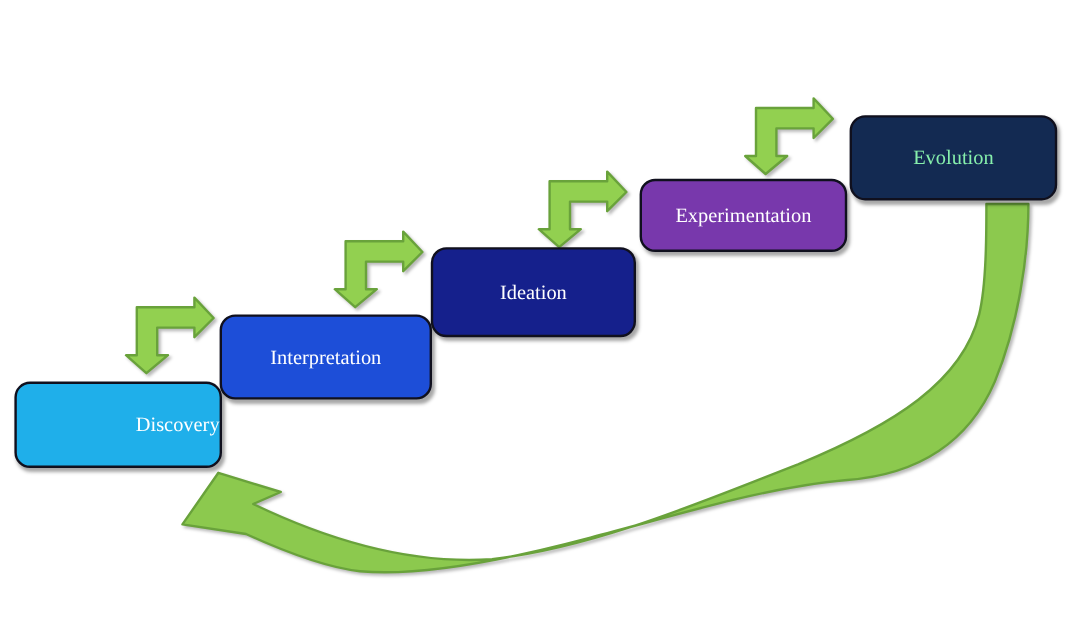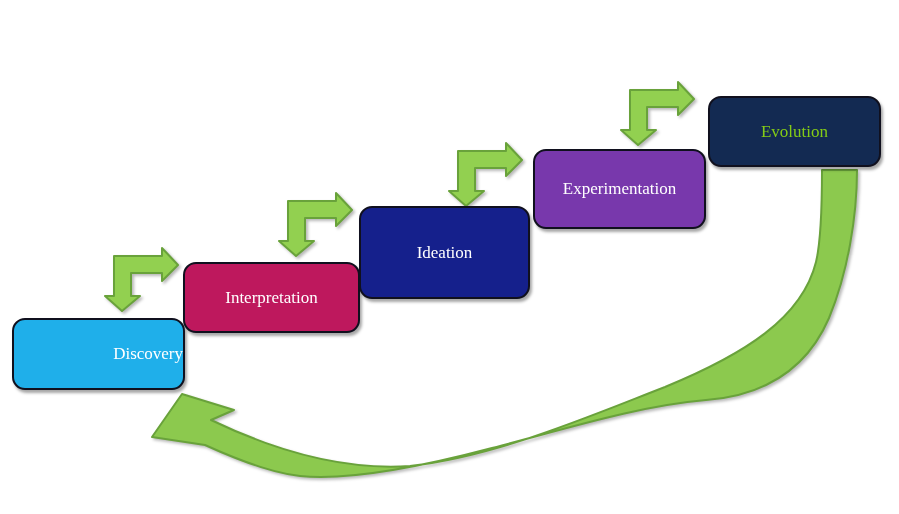--- a/index.html
+++ b/index.html
@@ -37,22 +37,22 @@
     display: flex;
     align-items: center;
     justify-content: center;
     color: #ffffff;
     font-size: 17px;
     box-shadow: 2px 3px 3px rgba(0,0,0,0.35);
   }
   .step span { display: block; text-align: center; }
   .step-0 { left: 12px;  top: 318px; width: 173px; height: 72px; justify-content: flex-end; }
   .step-1 { left: 183px; top: 262px; width: 177px; height: 71px; }
-  .step-2 { left: 359px; top: 206px; width: 171px; height: 93px; }
-  .step-3 { left: 533px; top: 149px; width: 173px; height: 80px; }
+  .step-2 { left: 359px; top: 206px; width: 171px; height: 75px; }
+  .step-3 { left: 533px; top: 149px; width: 173px; height: 61px; }
   .step-4 { left: 708px; top: 96px;  width: 173px; height: 71px; }
 </style>
 </head>
 <body style="background: rgb(255, 255, 255);">
 
 <div class="stage">
 
   <svg class="arrows-layer" viewBox="0 0 899 514" aria-hidden="true">
     <defs>
       <path id="elbow-arrow-shape" d="M 114,256 L 162,256 L 162,248 L 178,265 L 162,281 L 162,273
@@ -74,26 +74,26 @@
 
     <use href="#elbow-arrow-shape" class="step-arrow" style="fill: rgb(146, 208, 80); stroke: rgb(105, 162, 59);"></use>
     <use href="#elbow-arrow-shape" class="step-arrow" transform="translate(174,-55)" style="fill: rgb(146, 208, 80); stroke: rgb(105, 162, 59);"></use>
     <use href="#elbow-arrow-shape" class="step-arrow" transform="translate(344,-105)" style="fill: rgb(146, 208, 80); stroke: rgb(105, 162, 59);"></use>
     <use href="#elbow-arrow-shape" class="step-arrow" transform="translate(516,-166)" style="fill: rgb(146, 208, 80); stroke: rgb(105, 162, 59);"></use>
   </svg>
 
   <div class="step step-0" style="background: rgb(31, 175, 234); color: rgb(255, 255, 255); border-color: rgb(16, 16, 30);">
     <span>Discovery</span>
   </div>
-  <div class="step step-1" style="background: #be185d; color: rgb(255, 255, 255); border-color: rgb(16, 16, 30);">
+  <div class="step step-1" style="background: #1d4ed8; color: rgb(255, 255, 255); border-color: rgb(16, 16, 30);">
     <span>Interpretation</span>
   </div>
   <div class="step step-2" style="background: rgb(21, 32, 140); color: rgb(255, 255, 255); border-color: rgb(16, 16, 30);">
     <span>Ideation</span>
   </div>
   <div class="step step-3" style="background: rgb(120, 56, 172); color: rgb(255, 255, 255); border-color: rgb(16, 16, 30);">
     <span>Experimentation</span>
   </div>
-  <div class="step step-4" style="background: rgb(19, 42, 82); color: #84cc16; border-color: rgb(16, 16, 30);">
+  <div class="step step-4" style="background: rgb(19, 42, 82); color: #86efac; border-color: rgb(16, 16, 30);">
     <span>Evolution</span>
   </div>
 
 </div>
 
 </body></html>

